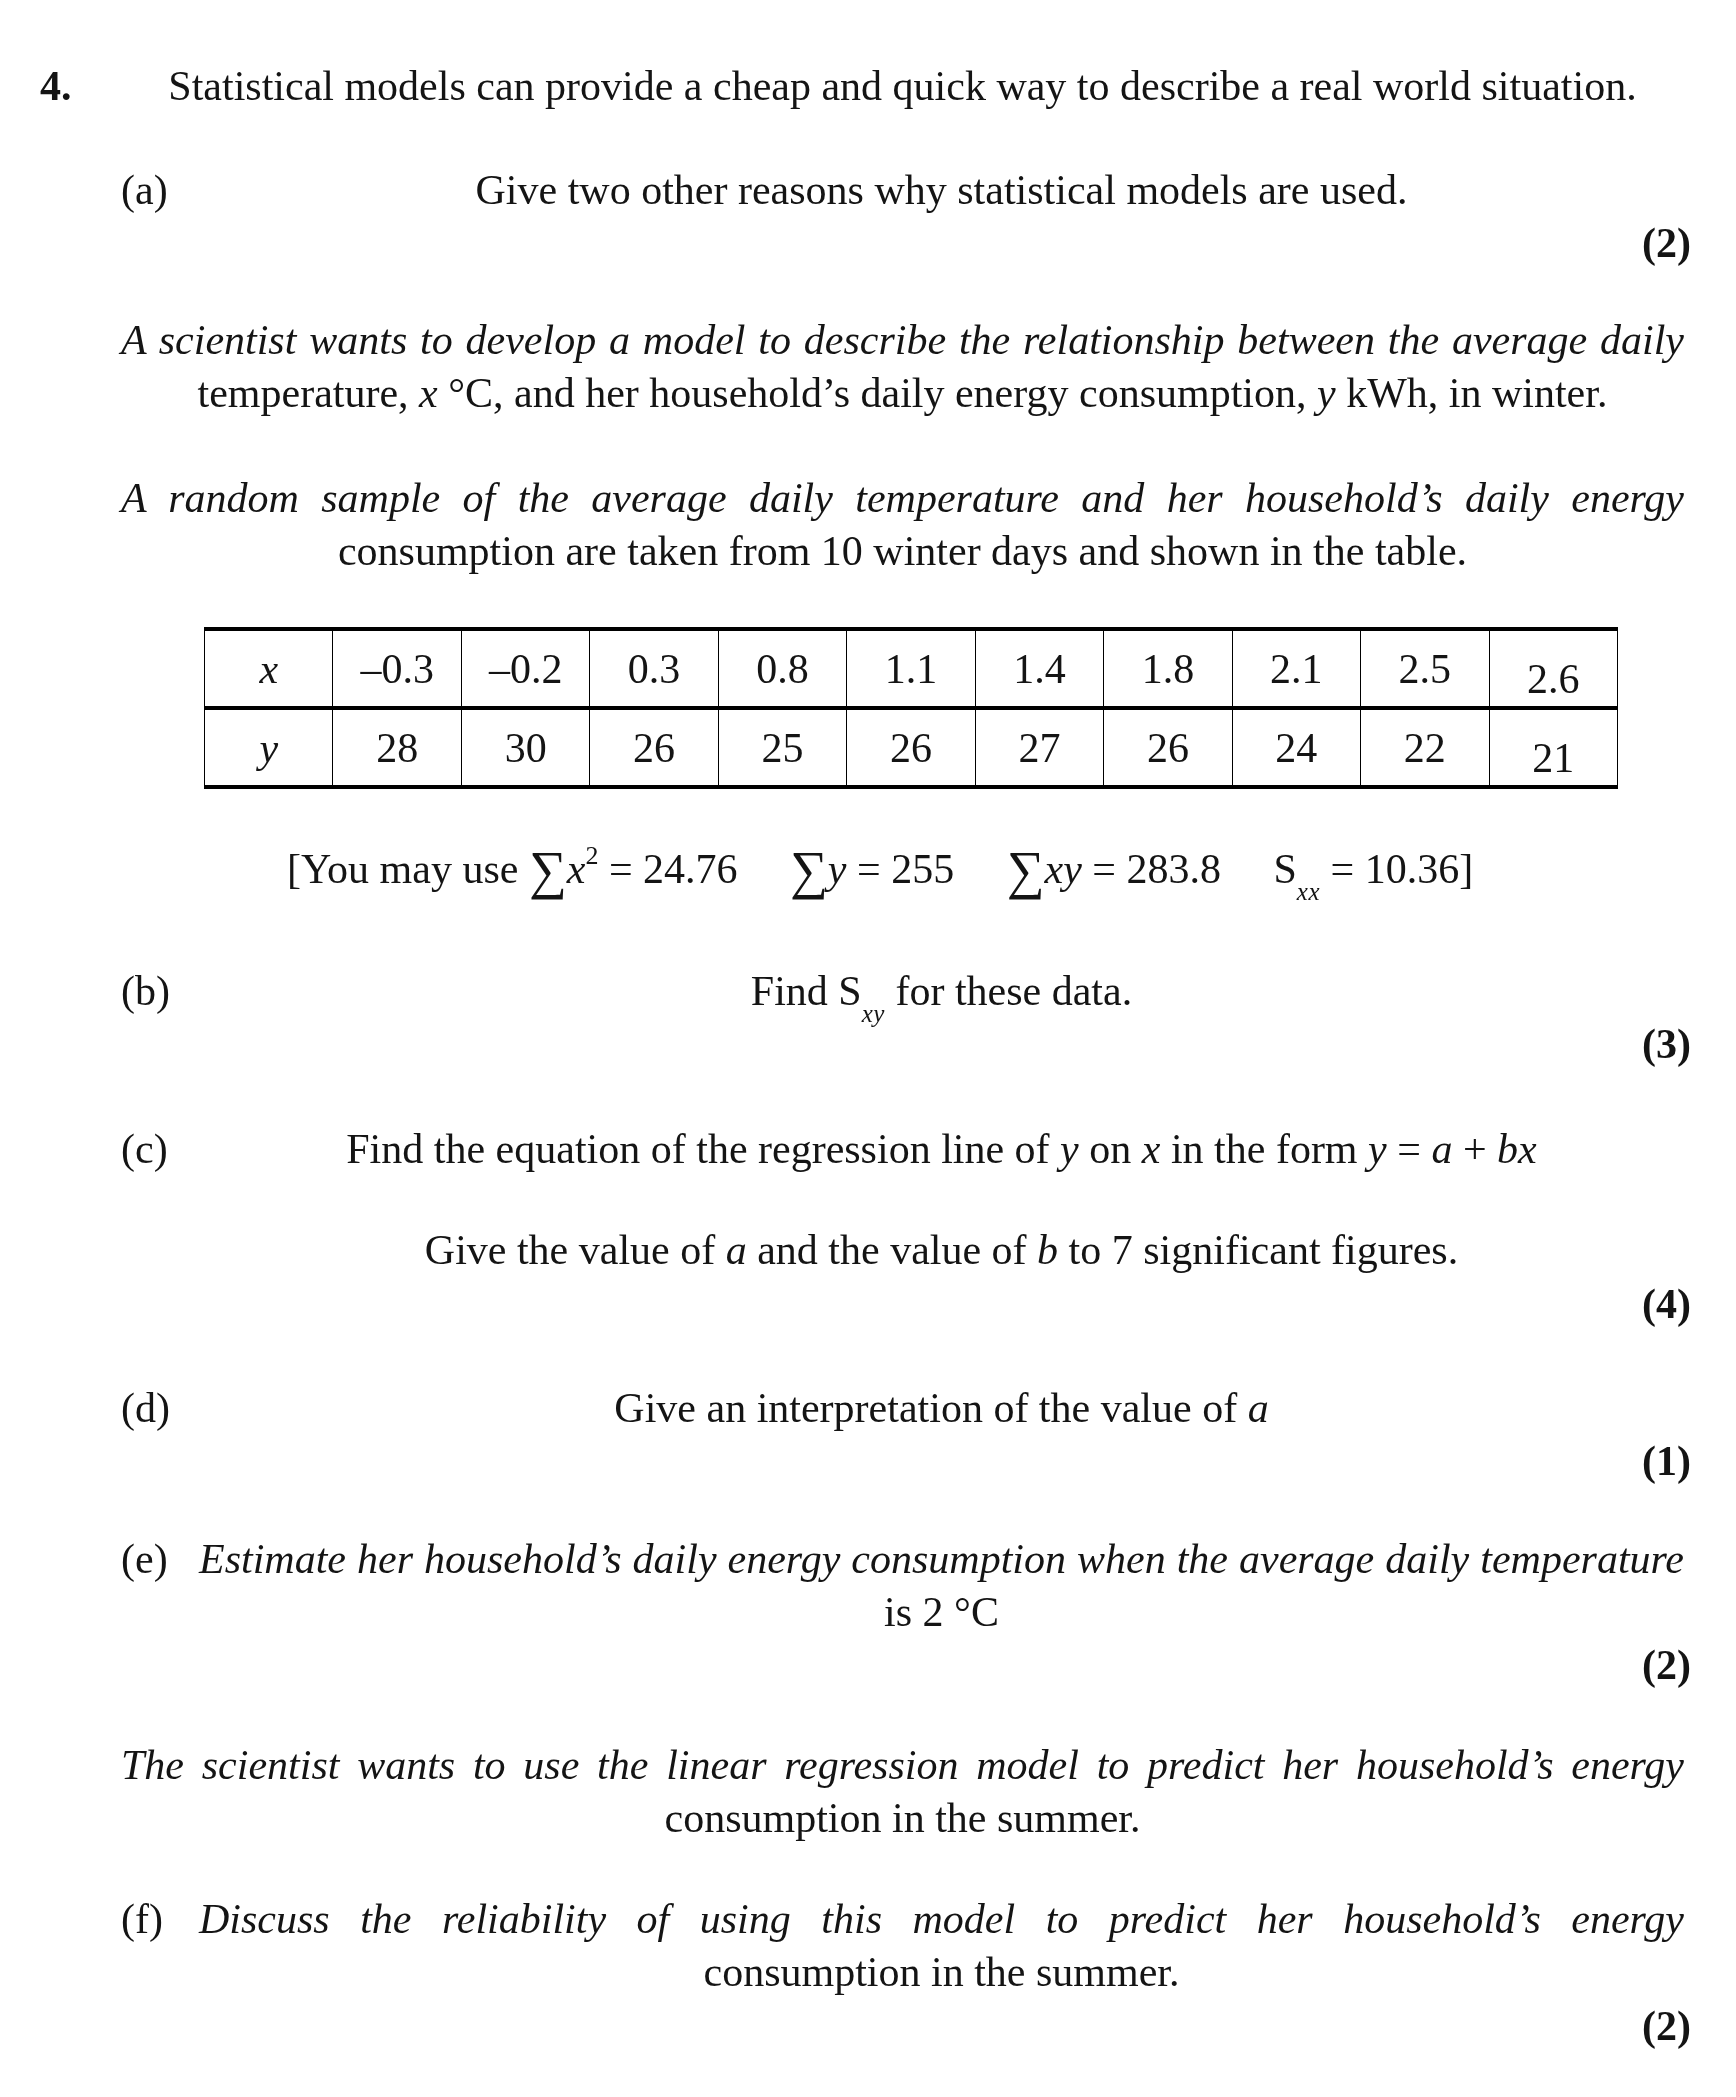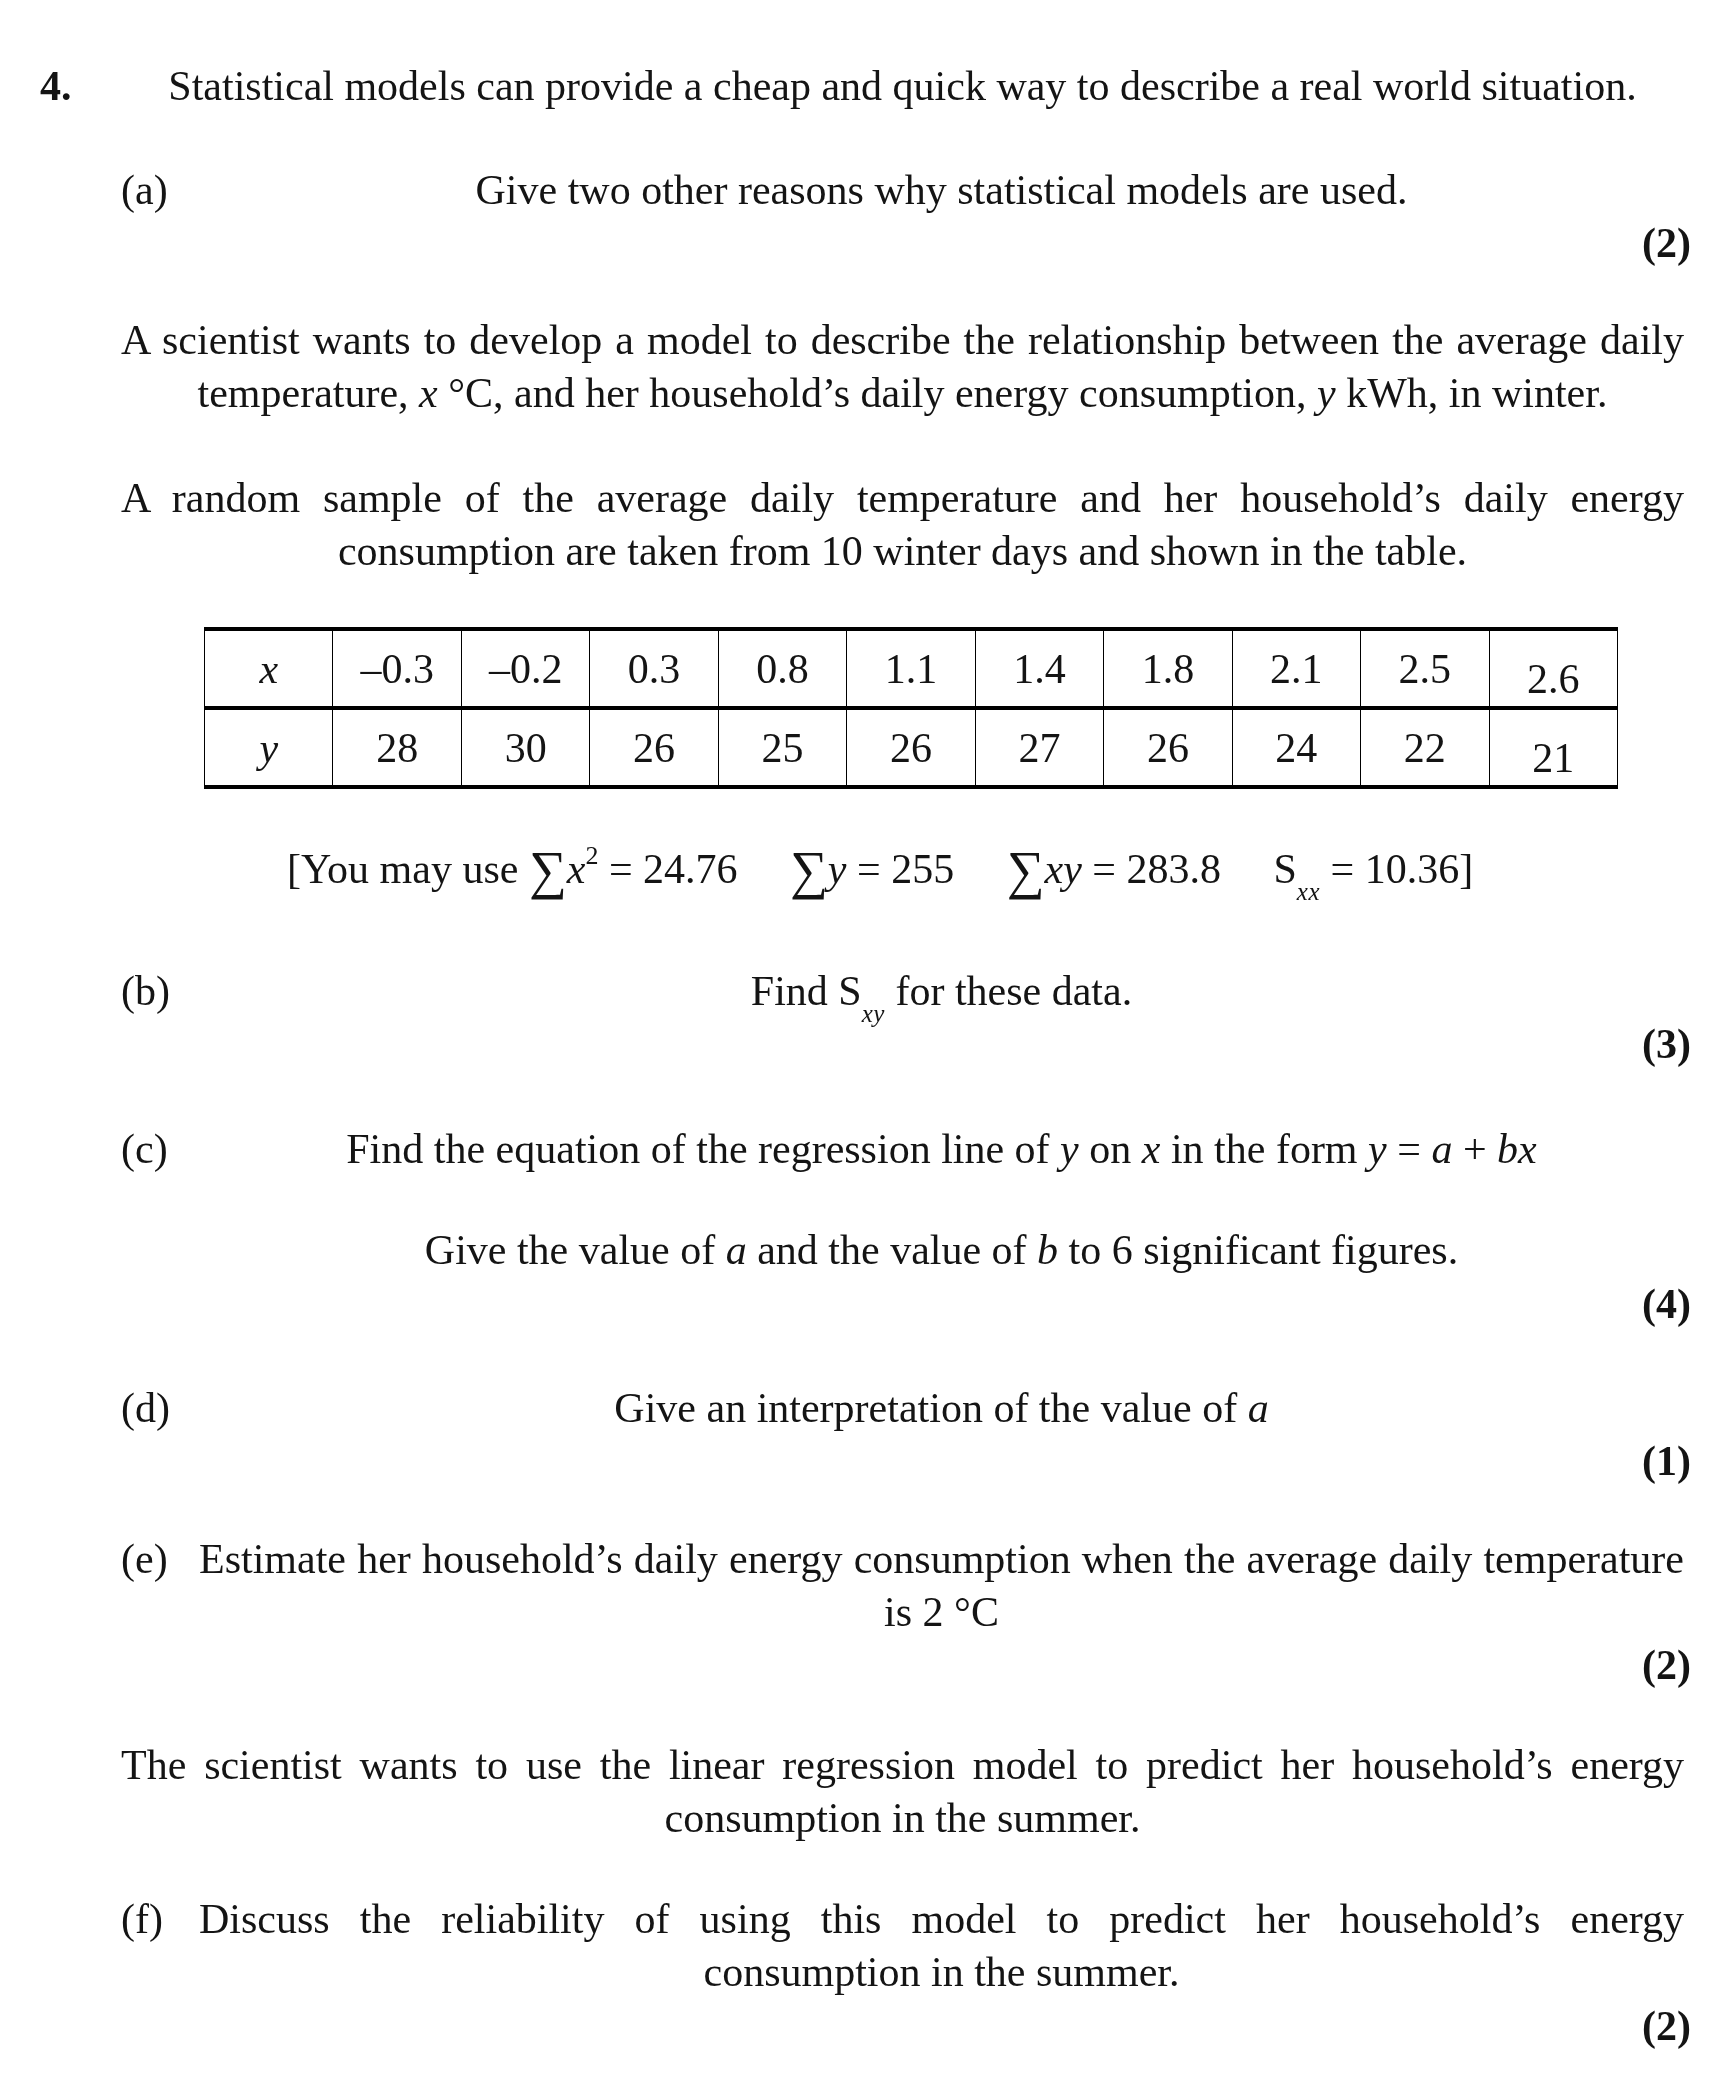--- a/index.html
+++ b/index.html
@@ -7,21 +7,21 @@
     width:1737px;height:2097px;
     background:#ffffff;
     font-family:"Liberation Serif","DejaVu Serif",serif;
     font-size:42px;
     color:#141414;
     position:relative;
     overflow:hidden;
   }
   .abs{position:absolute;}
   .line{line-height:53px;white-space:nowrap;text-align:center;}
-  .jline{line-height:53px;text-align:justify;text-align-last:justify;}
+  .jline{line-height:53px;text-align:justify;text-align-last:justify;font-style:italic;}
   .tight1{word-spacing:-0.04em;}
   .qnum{left:40px;top:60px;font-weight:bold;line-height:53px;}
   .intro{left:121px;top:60px;width:1563px;}
   .para{left:121px;width:1563px;}
   .part{left:121px;width:1563px;padding-left:78px;box-sizing:border-box;}
   .plabel{position:absolute;left:0;top:0;line-height:53px;}
   .marks{right:46px;font-weight:bold;line-height:53px;}
   i{font-style:italic;}
   sub{font-style:italic;font-size:25px;line-height:0;vertical-align:-0.68em;letter-spacing:0.02em;}
   sup{font-style:normal;font-size:26px;line-height:0;vertical-align:0.72em;}
@@ -106,21 +106,21 @@
   <span class="plabel">(b)</span>
   <div class="line"><span>Find S</span><sub>xy</sub><span> for these data.</span></div>
 </div>
 <div class="abs marks" style="top:1018px">(3)</div>
 
 <div class="abs part" style="top:1123px">
   <span class="plabel">(c)</span>
   <div class="line"><span>Find the equation of the regression line of </span><i>y</i><span> on </span><i>x</i><span> in the form </span><i>y</i><span> = </span><i>a</i><span> + </span><i>bx</i></div>
 </div>
 <div class="abs part" style="top:1224px">
-  <div class="line"><span>Give the value of </span><i>a</i><span> and the value of </span><i>b</i><span> to 6 significant figures.</span></div>
+  <div class="line"><span>Give the value of </span><i>a</i><span> and the value of </span><i>b</i><span> to 7 significant figures.</span></div>
 </div>
 <div class="abs marks" style="top:1278px">(4)</div>
 
 <div class="abs part" style="top:1382px">
   <span class="plabel">(d)</span>
   <div class="line"><span>Give an interpretation of the value of </span><i>a</i></div>
 </div>
 <div class="abs marks" style="top:1435px">(1)</div>
 
 <div class="abs part" style="top:1533px">

